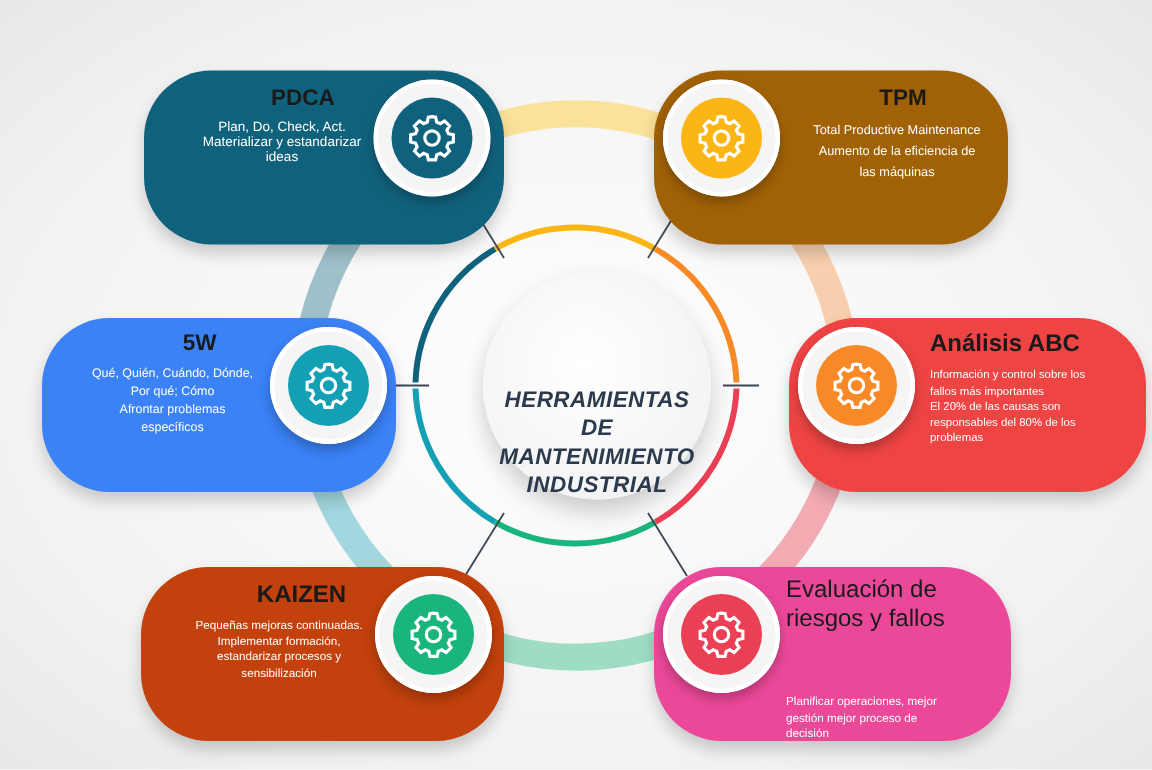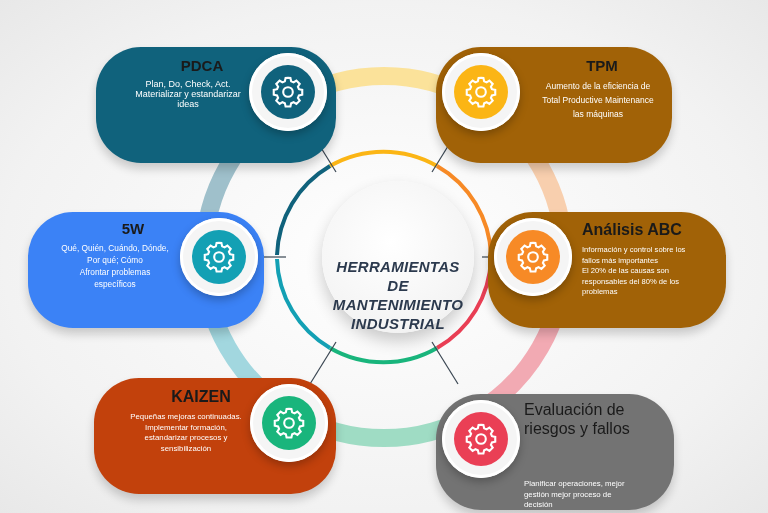--- a/index.html
+++ b/index.html
@@ -70,22 +70,22 @@
   <div class="gearwrap" style="left:6px;top:6px;">
     <div class="gearinner" style="background:#fbb515;">
       <svg width="36" height="36" viewBox="0 0 24 24" fill="none" stroke="#fff" stroke-width="1.4">
             <path d="M12 2.5l1.6.2.5 2.2 1.6.7 1.9-1.2 2.2 2.2-1.2 1.9.7 1.6 2.2.5v3.2l-2.2.5-.7 1.6 1.2 1.9-2.2 2.2-1.9-1.2-1.6.7-.5 2.2h-3.2l-.5-2.2-1.6-.7-1.9 1.2-2.2-2.2 1.2-1.9-.7-1.6-2.2-.5v-3.2l2.2-.5.7-1.6-1.2-1.9 2.2-2.2 1.9 1.2 1.6-.7.5-2.2z"></path>
             <circle cx="12" cy="12" r="3.2"></circle>
           </svg>
     </div>
   </div>
   <div class="title" style="left:96px;top:10px;width:140px;">TPM</div>
   <div class="desc" style="left:88px;top:32px;width:148px;text-align:center;font-size:8.5px;line-height:14px;">
+    <div>Total Productive Maintenance</div>
     <div>Aumento de la eficiencia de</div>
-    <div>Total Productive Maintenance</div>
     <div>las máquinas</div>
   </div>
 </div>
 
 <div class="pill" style="left:28px;top:212px;width:236px;background:#3b82f6;">
   <div class="title" style="left:40px;top:8px;width:130px;">5W</div>
   <div class="desc" style="left:6px;top:30px;width:162px;text-align:center;font-size:8.3px;line-height:12px;">
     <div>Qué, Quién, Cuándo, Dónde,</div>
     <div>Por qué; Cómo</div>
     <div>Afrontar problemas</div>
@@ -94,21 +94,21 @@
   <div class="gearwrap" style="left:152px;top:6px;">
     <div class="gearinner" style="background:#13a0b4;">
       <svg width="36" height="36" viewBox="0 0 24 24" fill="none" stroke="#fff" stroke-width="1.4">
             <path d="M12 2.5l1.6.2.5 2.2 1.6.7 1.9-1.2 2.2 2.2-1.2 1.9.7 1.6 2.2.5v3.2l-2.2.5-.7 1.6 1.2 1.9-2.2 2.2-1.9-1.2-1.6.7-.5 2.2h-3.2l-.5-2.2-1.6-.7-1.9 1.2-2.2-2.2 1.2-1.9-.7-1.6-2.2-.5v-3.2l2.2-.5.7-1.6-1.2-1.9 2.2-2.2 1.9 1.2 1.6-.7.5-2.2z"></path>
             <circle cx="12" cy="12" r="3.2"></circle>
           </svg>
     </div>
   </div>
 </div>
 
-<div class="pill" style="left:488px;top:212px;width:238px;background:#a16207;">
+<div class="pill" style="left:526px;top:212px;width:238px;background:#ef4444;">
   <div class="gearwrap" style="left:6px;top:6px;">
     <div class="gearinner" style="background:#f78a26;">
       <svg width="36" height="36" viewBox="0 0 24 24" fill="none" stroke="#fff" stroke-width="1.4">
             <path d="M12 2.5l1.6.2.5 2.2 1.6.7 1.9-1.2 2.2 2.2-1.2 1.9.7 1.6 2.2.5v3.2l-2.2.5-.7 1.6 1.2 1.9-2.2 2.2-1.9-1.2-1.6.7-.5 2.2h-3.2l-.5-2.2-1.6-.7-1.9 1.2-2.2-2.2 1.2-1.9-.7-1.6-2.2-.5v-3.2l2.2-.5.7-1.6-1.2-1.9 2.2-2.2 1.9 1.2 1.6-.7.5-2.2z"></path>
             <circle cx="12" cy="12" r="3.2"></circle>
           </svg>
     </div>
   </div>
   <div class="title" style="left:94px;top:9px;width:140px;text-align:left;font-size:16px;">Análisis ABC</div>
   <div class="desc" style="left:94px;top:33px;width:140px;text-align:left;font-size:7.6px;line-height:10.5px;">
@@ -131,21 +131,21 @@
   <div class="gearwrap" style="left:156px;top:6px;">
     <div class="gearinner" style="background:#19b57c;">
       <svg width="36" height="36" viewBox="0 0 24 24" fill="none" stroke="#fff" stroke-width="1.4">
             <path d="M12 2.5l1.6.2.5 2.2 1.6.7 1.9-1.2 2.2 2.2-1.2 1.9.7 1.6 2.2.5v3.2l-2.2.5-.7 1.6 1.2 1.9-2.2 2.2-1.9-1.2-1.6.7-.5 2.2h-3.2l-.5-2.2-1.6-.7-1.9 1.2-2.2-2.2 1.2-1.9-.7-1.6-2.2-.5v-3.2l2.2-.5.7-1.6-1.2-1.9 2.2-2.2 1.9 1.2 1.6-.7.5-2.2z"></path>
             <circle cx="12" cy="12" r="3.2"></circle>
           </svg>
     </div>
   </div>
 </div>
 
-<div class="pill" style="left:436px;top:394px;width:238px;background:#737373;">
+<div class="pill" style="left:436px;top:378px;width:238px;background:#ec4899;">
   <div class="gearwrap" style="left:6px;top:6px;">
     <div class="gearinner" style="background:#ea3f55;">
       <svg width="36" height="36" viewBox="0 0 24 24" fill="none" stroke="#fff" stroke-width="1.4">
             <path d="M12 2.5l1.6.2.5 2.2 1.6.7 1.9-1.2 2.2 2.2-1.2 1.9.7 1.6 2.2.5v3.2l-2.2.5-.7 1.6 1.2 1.9-2.2 2.2-1.9-1.2-1.6.7-.5 2.2h-3.2l-.5-2.2-1.6-.7-1.9 1.2-2.2-2.2 1.2-1.9-.7-1.6-2.2-.5v-3.2l2.2-.5.7-1.6-1.2-1.9 2.2-2.2 1.9 1.2 1.6-.7.5-2.2z"></path>
             <circle cx="12" cy="12" r="3.2"></circle>
           </svg>
     </div>
   </div>
   <div class="title" style="left:88px;top:6px;width:148px;text-align:left;font-size:16px;line-height:19px;font-weight:normal;">
     <div>Evaluación de</div>

